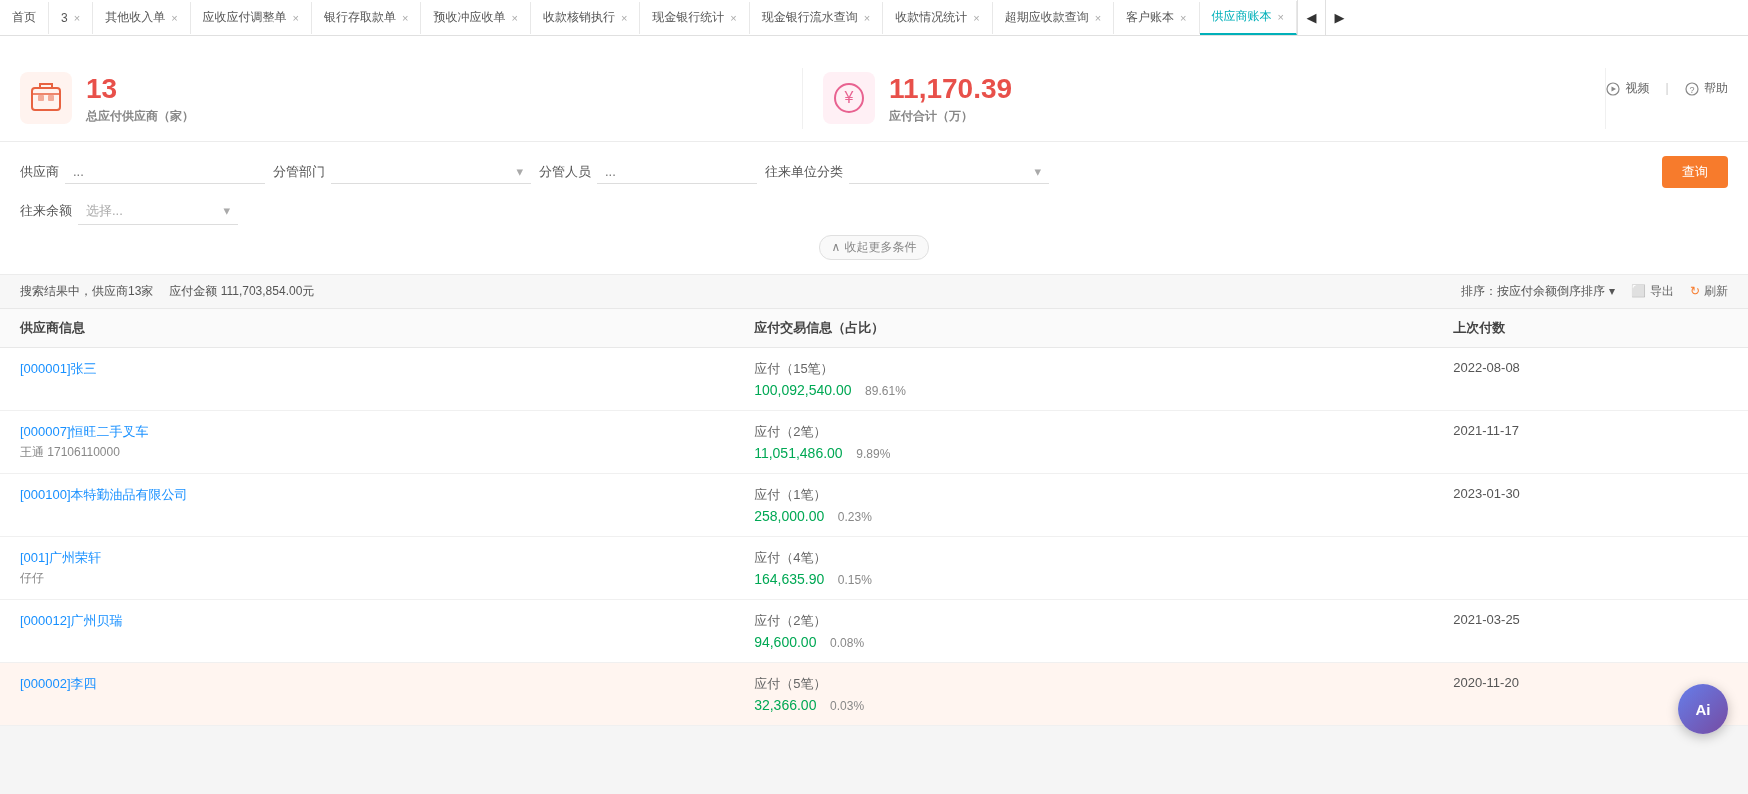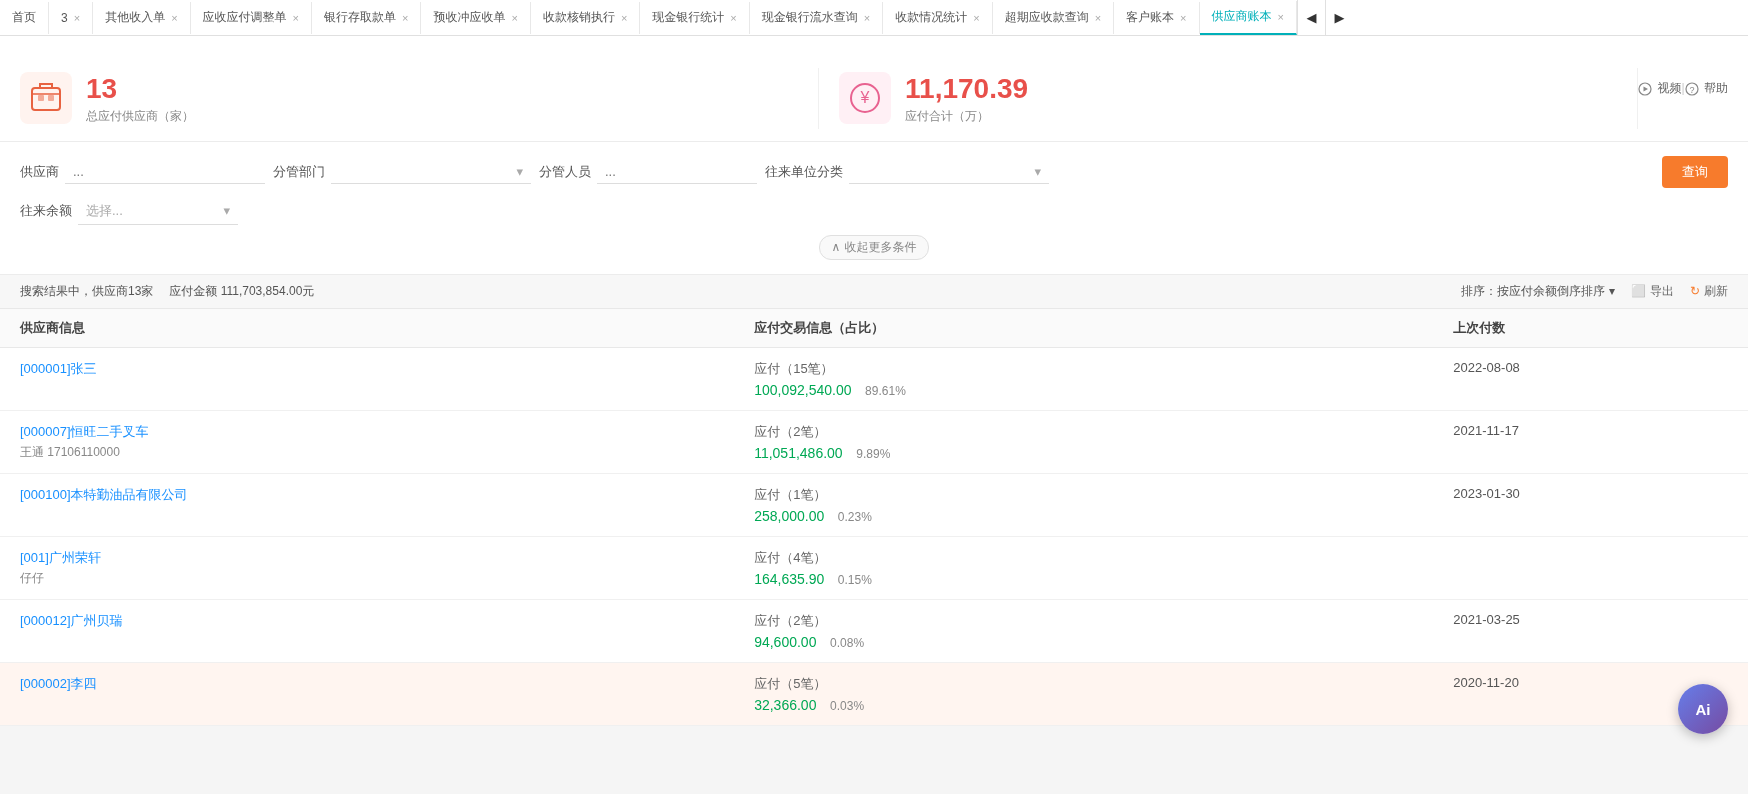--- a/index.html
+++ b/index.html
@@ -32,22 +32,22 @@
     .stat-item:last-child { border-right: none; }
     .stat-icon {
       width: 52px; height: 52px; display: flex; align-items: center; justify-content: center;
       border-radius: 8px; font-size: 26px; flex-shrink: 0;
     }
     .stat-icon.orange { background: #fff3ef; color: #e86240; }
     .stat-icon.pink { background: #fff0f5; color: #e86290; }
     .stat-icon.blue { background: #eaf6ff; color: #5ab0e8; }
     .stat-text .stat-number { font-size: 28px; font-weight: bold; color: #e8504a; line-height: 1.2; }
     .stat-text .stat-number.black { color: #222; }
-    .stat-text .stat-label { font-size: 12px; color: #888; margin-top: 2px; }
-    .stat-right { margin-left: auto; display: flex; align-items: center; font-size: 12px; color: #666; }
+    .stat-text .stat-label { font-size: 12px; color: #888; margin-top: 2px; font-weight: bold; }
+    .stat-right { margin-left: auto; display: flex; gap: 16px; align-items: center; font-size: 12px; color: #666; }
     .stat-right span { cursor: pointer; }
 
     
     .filter-area {
       background: #fff; padding: 14px 20px 10px; border-bottom: 1px solid #ececec;
     }
     .filter-row { display: flex; align-items: center; gap: 8px; margin-bottom: 10px; flex-wrap: wrap; }
     .filter-item { display: flex; align-items: center; gap: 6px; }
     .filter-label { color: #555; font-size: 13px; white-space: nowrap; }
     .filter-input {

